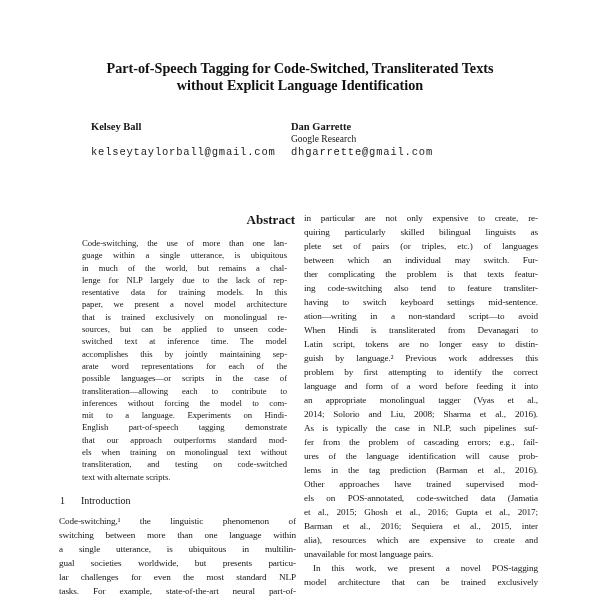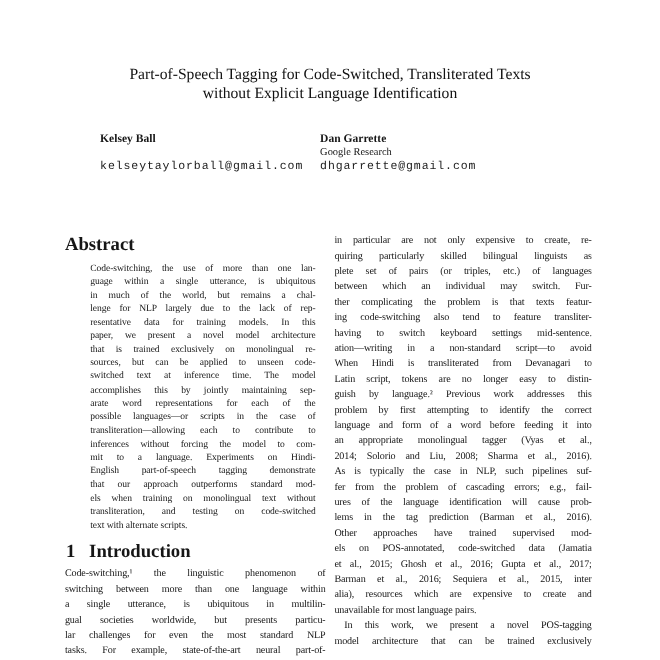--- a/index.html
+++ b/index.html
@@ -2,39 +2,39 @@
 <html><head>
 <meta charset="utf-8">
 <style>
   html,body{margin:0;padding:0;background:#ffffff;}
   .page{
     position:relative;width:600px;height:600px;background:#ffffff;overflow:hidden;
     font-family:"Liberation Serif", serif;color:#161616;
   }
   
   .title{position:absolute;top:60px;left:0;width:600px;text-align:center;
-         font-weight:normal;font-size:14.2px;line-height:16.5px;color:#111;}
+         font-weight:bold;font-size:14.2px;line-height:16.5px;color:#111;}
   
   .author{position:absolute;top:120px;width:220px;}
   .author-a{left:91px;}
   .author-b{left:291px;}
   .author .name{font-weight:bold;font-size:10.5px;height:13px;line-height:13px;}
   .author .affil{font-size:9.5px;height:13px;line-height:13px;}
   .author .email{font-family:"Liberation Mono", monospace;font-size:10.5px;
                  letter-spacing:0.8px;line-height:12px;color:#1c1c1c;}
   
-  .abstract-heading{position:absolute;top:212px;left:59px;width:236px;text-align:left;
-                    font-weight:bold;font-size:17px;}
+  .abstract-heading{position:absolute;top:212px;left:59px;width:236px;text-align:right;
+                    font-weight:bold;font-size:13px;}
   .abstract-body{position:absolute;top:237px;left:82px;width:205px;
                  font-size:8.7px;line-height:12.3px;letter-spacing:-0.05px;}
   .abstract-body .tline{height:12.3px;overflow:hidden;text-align:justify;text-align-last:justify;font-family:Liberation Serif, serif;}
   .abstract-body .tline:last-child{text-align-last:left;}
   
   .sec-heading{position:absolute;top:494px;left:60px;width:236px;
-               font-weight:bold;font-size:17px;line-height:13px;}
+               font-weight:normal;font-size:10px;line-height:13px;}
   .sec-heading .num{display:inline-block;width:21px;}
   
   .bodycol{font-size:9.2px;line-height:14px;letter-spacing:-0.12px;}
   .bodycol .tline{height:14px;overflow:hidden;text-align:justify;text-align-last:justify;}
   .intro-body{position:absolute;top:514px;left:59px;width:237px;}
   .right-col{position:absolute;top:211px;left:304px;width:234px;}
   .para1 .tline:last-child{text-align-last:left;}
   .para2 .tline:first-child{text-indent:9px;}
 </style>
 </head>

